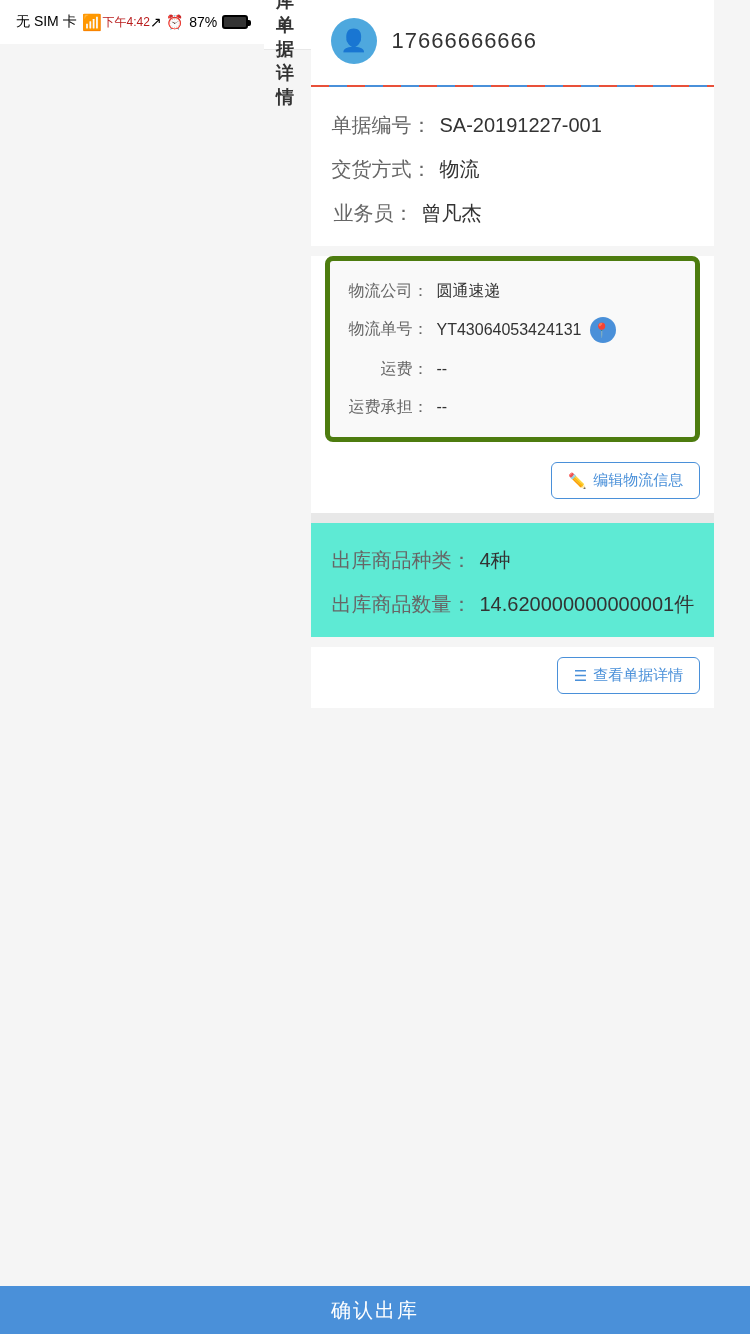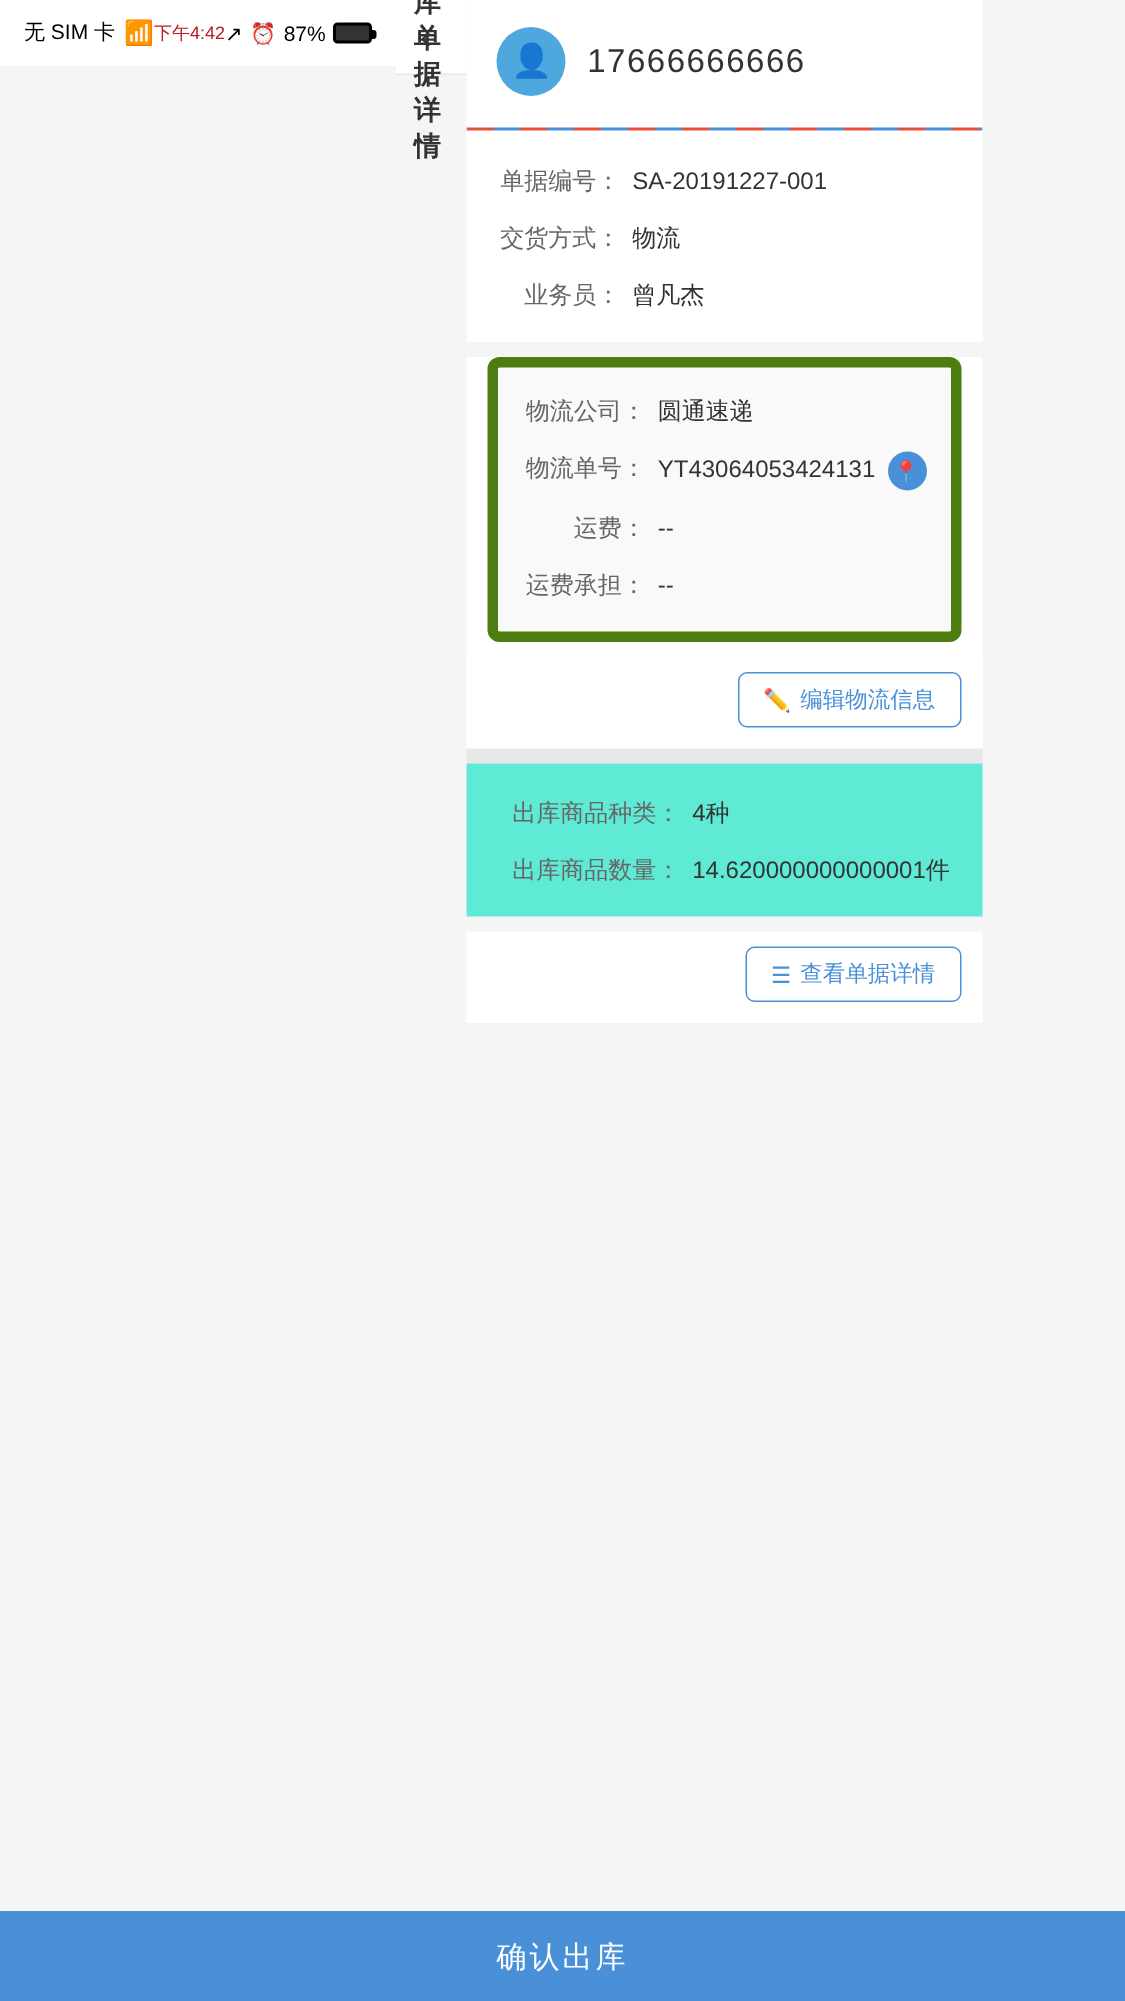--- a/index.html
+++ b/index.html
@@ -146,41 +146,41 @@
     
     .info-section {
       background: #fff;
       padding: 22px 20px 18px 20px;
       margin-bottom: 10px;
     }
     .info-row {
       display: flex;
       align-items: flex-start;
       margin-bottom: 14px;
-      font-size: 16px;
+      font-size: 20px;
       color: #333;
       line-height: 1.5;
     }
     .info-row:last-child { margin-bottom: 0; }
     .info-label {
       color: #666;
       min-width: 90px;
       text-align: right;
       flex-shrink: 0;
       padding-right: 8px;
     }
     .info-value {
       color: #333;
       flex: 1;
     }
 
     
     .logistics-section {
       background: #f9f9f9;
-      border: 7px solid #4d7c0f;
+      border: 5px solid #4d7c0f;
       border-radius: 8px;
       margin: 0 14px 10px 14px;
       padding: 18px 16px;
     }
     .logistics-row {
       display: flex;
       align-items: flex-start;
       margin-bottom: 14px;
       font-size: 16px;
       color: #333;
@@ -280,21 +280,21 @@
     .confirm-btn-wrap {
       position: fixed;
       bottom: 0;
       left: 0;
       width: 750px;
       background: #4a90d9;
       padding: 0;
     }
     .confirm-btn {
       width: 100%;
-      height: 60px;
+      height: 48px;
       background: #4a90d9;
       color: #fff;
       font-size: 20px;
       font-weight: 500;
       border: none;
       cursor: pointer;
       letter-spacing: 2px;
     }
 
     .page-wrapper {

